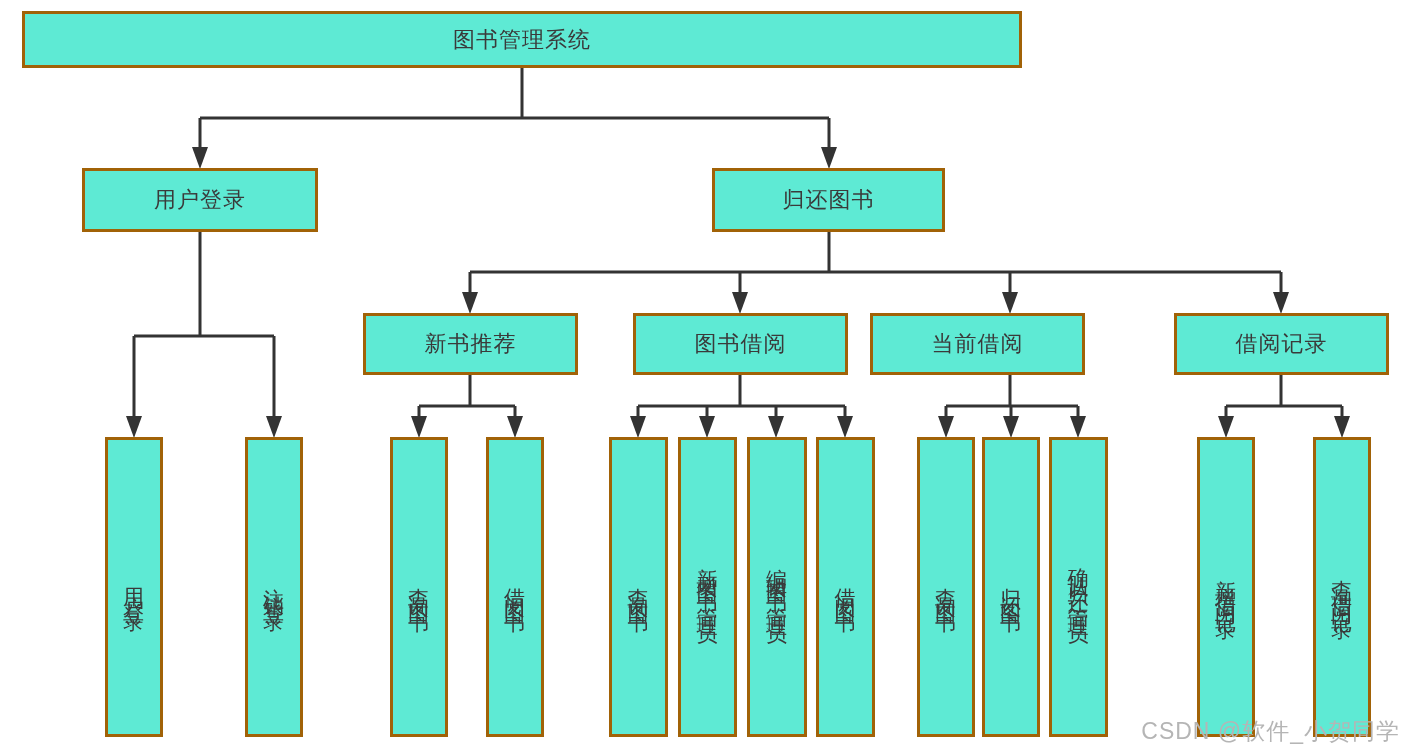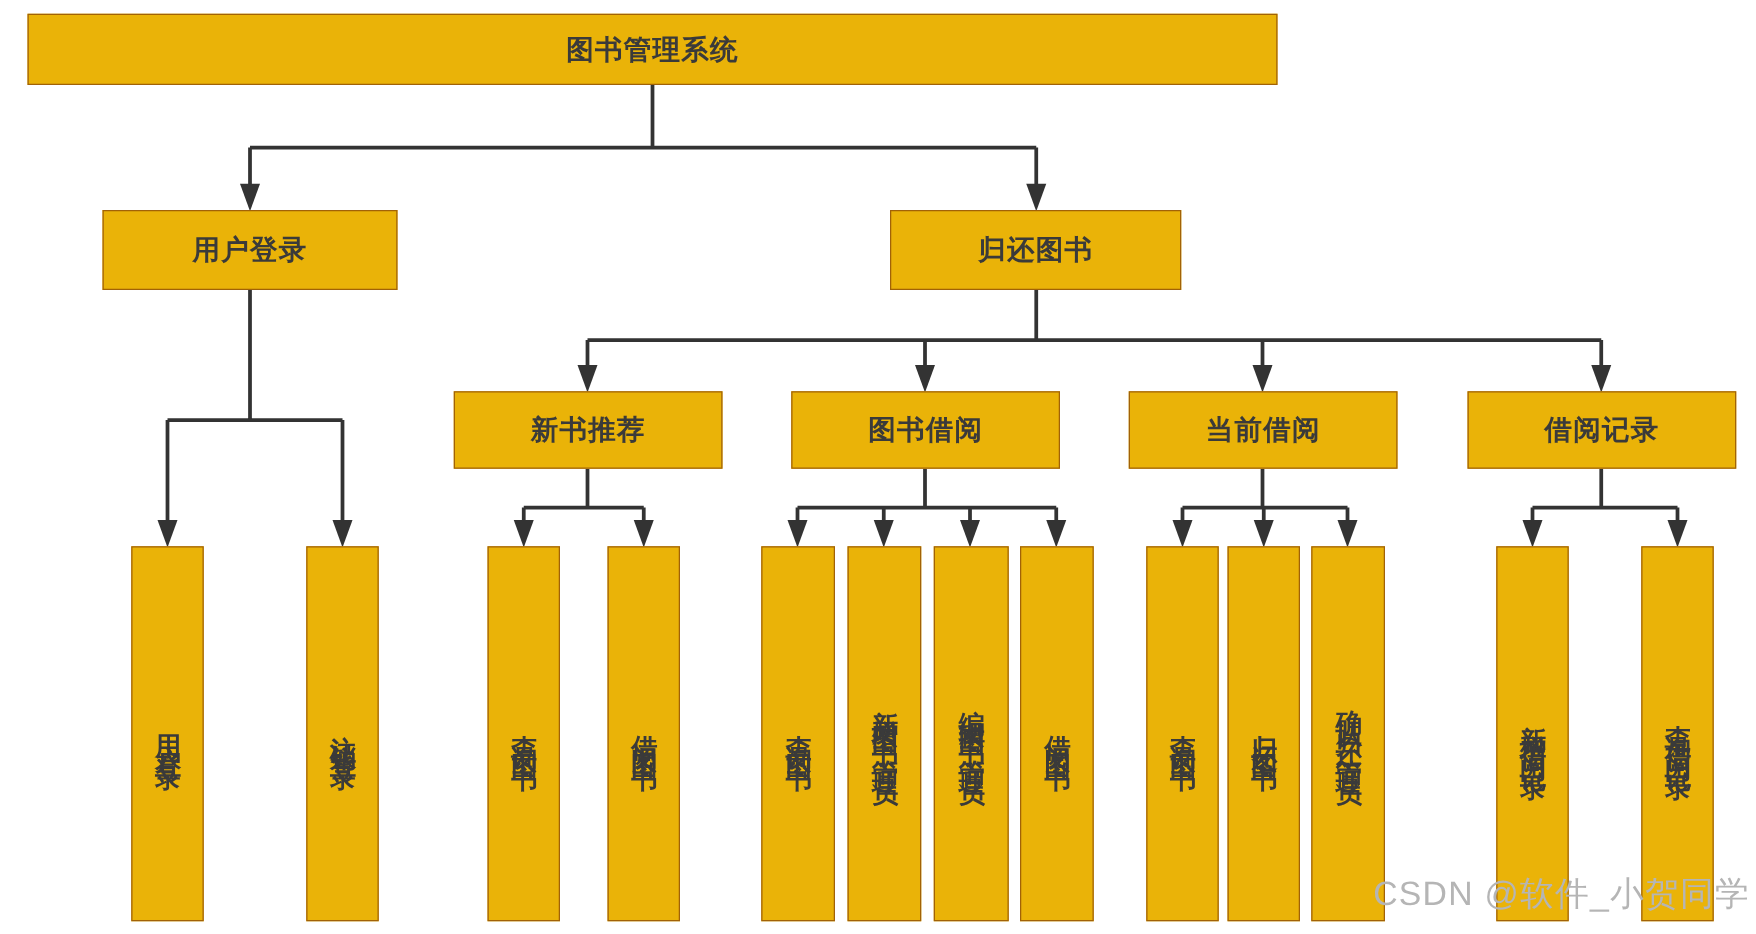--- a/index.html
+++ b/index.html
@@ -17,47 +17,46 @@
   }
   .wires {
     position: absolute;
     left: 0;
     top: 0;
     z-index: 1;
   }
   .box {
     position: absolute;
     box-sizing: border-box;
-    background: #eab308;
-    border: 1px solid #a16207;
+    background: #5eead4;
+    border: 3px solid #a16207;
     display: flex;
     align-items: center;
     justify-content: center;
     color: #3a3a3a;
     z-index: 2;
-    font-weight: bold;
   }
   .box.h span {
     font-size: 22px;
     letter-spacing: 1px;
     white-space: nowrap;
   }
   .box.v span {
     writing-mode: vertical-rl;
     text-orientation: mixed;
     font-size: 21px;
     line-height: 1;
     letter-spacing: 8px;
     white-space: nowrap;
   }
   .watermark {
     position: absolute;
     right: 5px;
-    bottom: 14px;
-    font-size: 27px;
+    bottom: 0;
+    font-size: 23px;
     color: #b5b5b5;
     letter-spacing: 1px;
     z-index: 3;
     white-space: nowrap;
     text-align: right;
   }
 </style>
 </head>
 <body>
 
@@ -106,21 +105,21 @@
   <div class="box h" style="left:712px; top:168px; width:233px; height:64px;">
     <span>归还图书</span>
   </div>
 
   <div class="box h" style="left:633px; top:313px; width:215px; height:62px;">
     <span>图书借阅</span>
   </div>
   <div class="box h" style="left:363px; top:313px; width:215px; height:62px;">
     <span>新书推荐</span>
   </div>
-  <div class="box h" style="left:903px; top:313px; width:215px; height:62px;">
+  <div class="box h" style="left:870px; top:313px; width:215px; height:62px;">
     <span>当前借阅</span>
   </div>
   <div class="box h" style="left:1174px; top:313px; width:215px; height:62px;">
     <span>借阅记录</span>
   </div>
 
   <div class="box v" style="left:105px; top:437px; width:58px; height:300px;">
     <span>用户登录</span>
   </div>
   <div class="box v" style="left:245px; top:437px; width:58px; height:300px;">

